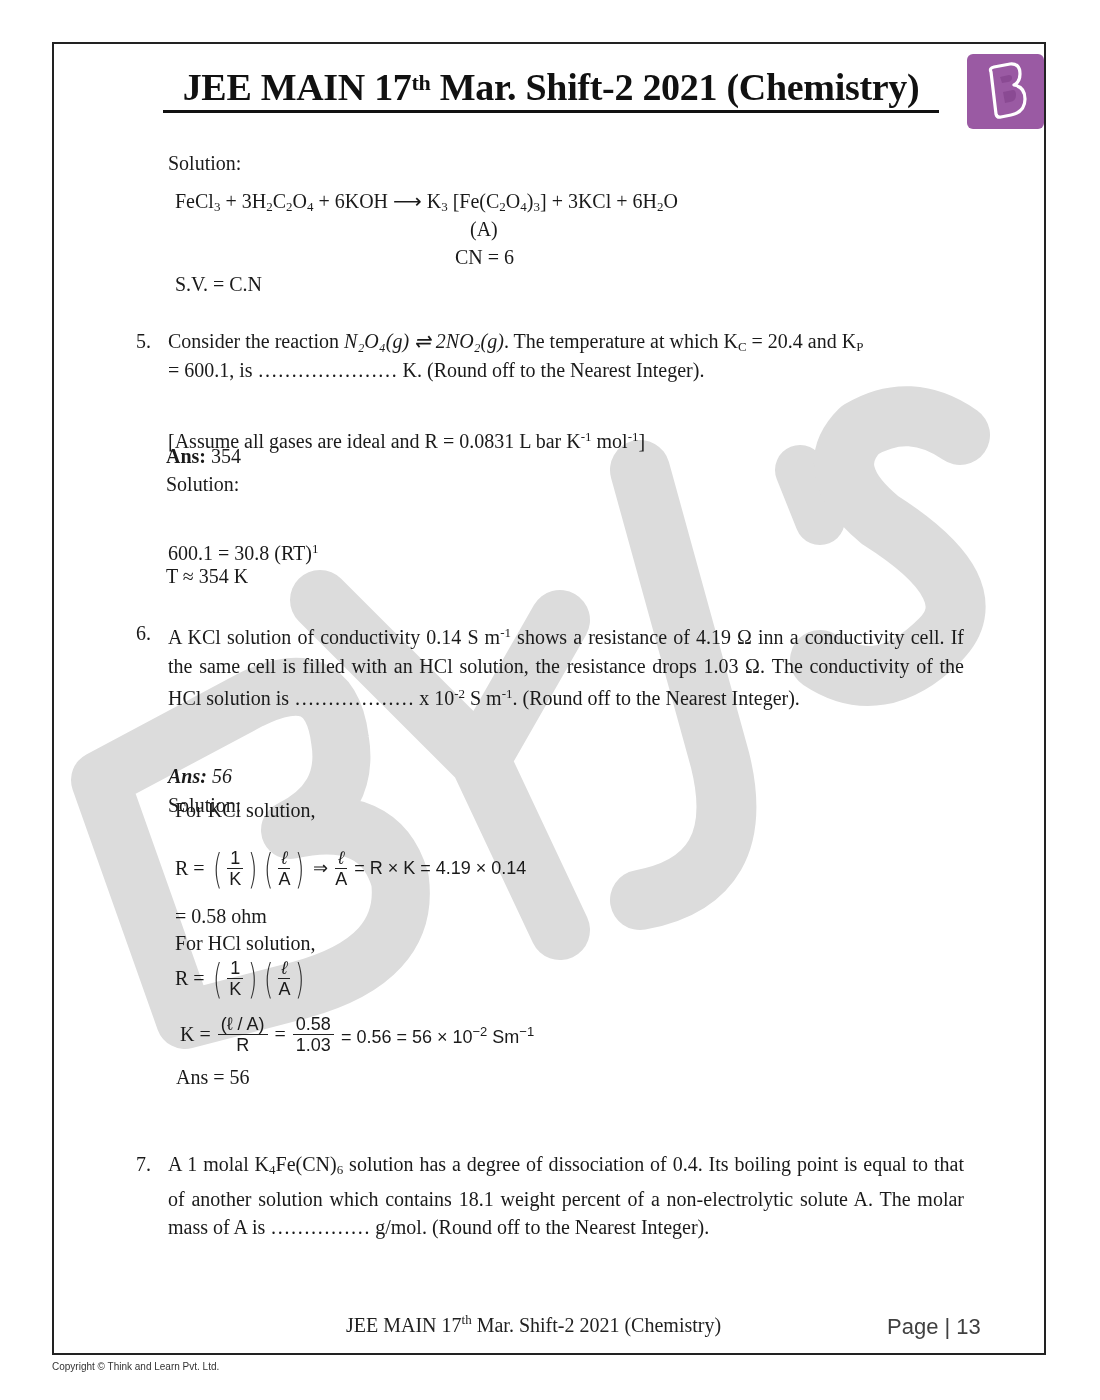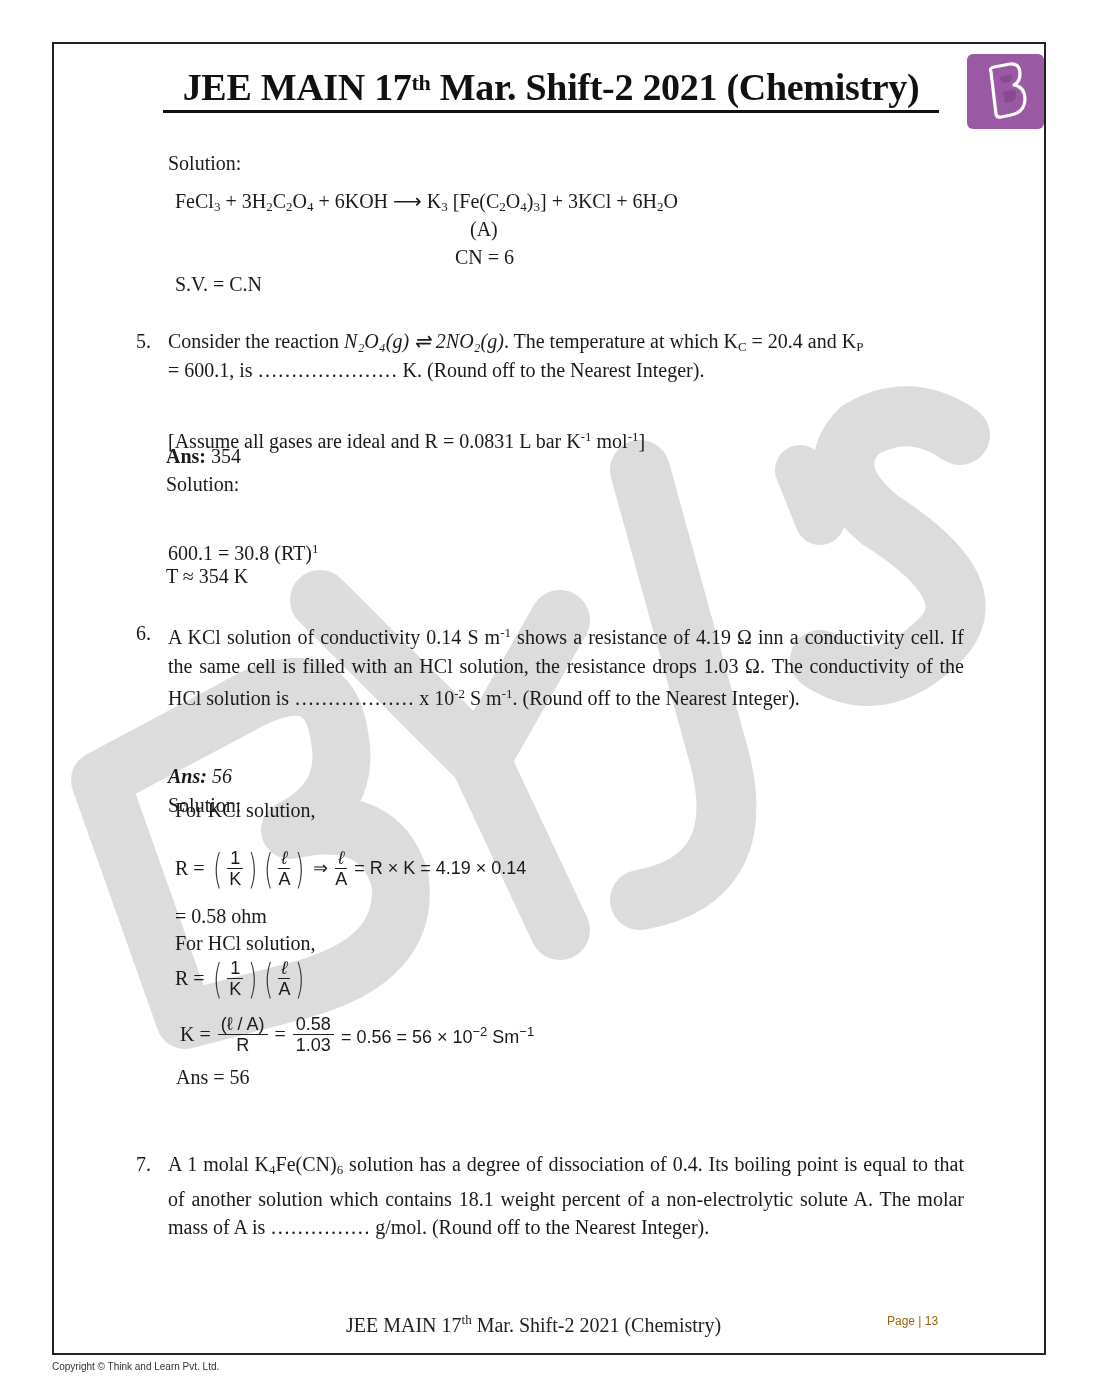--- a/index.html
+++ b/index.html
@@ -26,21 +26,21 @@
   .ital { font-style:italic; }
   .sans { font-family:"Liberation Sans", sans-serif; font-size:18px; }
   .frac { display:inline-block; vertical-align:middle; text-align:center; margin:0 2px; }
   .frac .n { display:block; border-bottom:1.3px solid #222; padding:0 3px; line-height:20px; }
   .frac .d { display:block; line-height:20px; }
   .paren { display:inline-block; vertical-align:middle; font-size:40px; line-height:40px;
            font-family:"DejaVu Sans", sans-serif; font-weight:100; color:#333; transform:scaleX(0.6); }
   .footer-title { position:absolute; left:346px; top:1312px; font-family:"Liberation Serif", serif;
                   font-size:20px; color:#222; }
   .footer-page { position:absolute; left:887px; top:1314px; font-family:"Liberation Sans", sans-serif;
-                 font-size:12px; color:#a16207; }
+                 font-size:22px; color:#404040; }
   .copyright { position:absolute; left:52px; top:1361px; font-family:"Liberation Sans", sans-serif;
                font-size:10px; color:#333; }
 </style>
 </head>
 <body>
 
 <svg class="watermark" viewBox="0 0 1100 1400">
   <g fill="none" stroke="#dcdcdc" stroke-linecap="round" stroke-linejoin="round">
 
     <path d="M100,780 L250,700 Q330,660 340,740 Q350,800 290,830 Q380,810 400,880 Q410,960 300,990 L185,1020 Z" stroke-width="58"></path>

